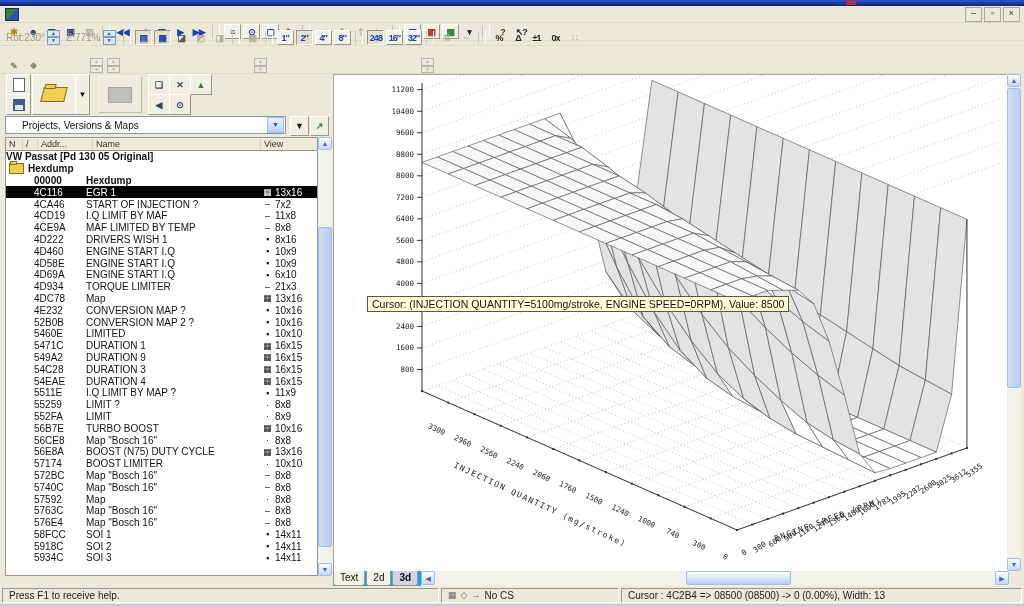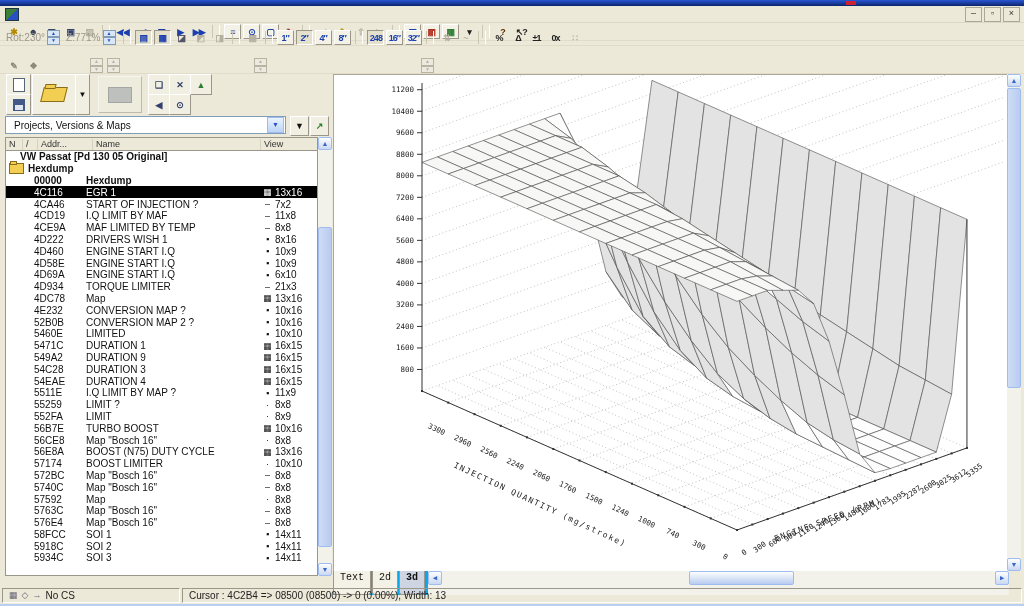--- a/index.html
+++ b/index.html
@@ -47,21 +47,21 @@
   .pageic{width:10px;height:12px;background:#fff;border:1px solid #567;}
   .diskic{width:12px;height:12px;background:#445a86;position:relative;}
   .diskic:after{content:"";position:absolute;left:2px;bottom:1px;width:8px;height:5px;background:#dfe6f2;}
   .folderic{width:22px;height:13px;background:#f2cf53;border:1px solid #8a6d1a;transform:skewX(-14deg);position:relative;}
   .folderic:before{content:"";position:absolute;left:0;top:-4px;width:9px;height:3px;background:#f2cf53;border:1px solid #8a6d1a;}
   .writeic{width:22px;height:14px;background:#9aa0a8;border:1px solid #6a707a;}
   .mini{font-size:9px;font-weight:bold;}
   .combo-row{position:absolute;left:0;top:40px;width:329px;height:23px;}
   .combo{position:absolute;left:3px;top:2px;width:281px;height:18px;background:#fff;border:1px solid #7f9db9;
        display:flex;align-items:center;box-sizing:border-box;}
-  .combo .val{flex:1;padding-left:8px;font-size:10px;}
+  .combo .val{flex:1;padding-left:16px;font-size:10px;}
   .combo .arr{width:15px;height:14px;margin-right:1px;background:linear-gradient(#eaf3ff,#bcd4f5);
        border:1px solid #9ebcf0;color:#2a50c8;font-size:7px;text-align:center;line-height:13px;}
   .cbtn{position:absolute;top:2px;width:17px;height:18px;border:1px solid;border-color:#fff #9a968a #9a968a #fff;
        background:#f1efe2;display:flex;align-items:center;justify-content:center;font-size:9px;font-weight:bold;}
   
   .list-header{position:absolute;left:3px;top:63px;width:313px;height:13px;display:flex;align-items:center;
        font-size:9px;color:#333;background:#ece9d8;border:1px solid #9a968a;border-bottom:none;box-sizing:border-box;}
   .list-header span{border-right:1px solid #d5d1c0;padding:0 3px;height:11px;line-height:11px;}
   .lh-n{width:10px}.lh-s{width:8px}.lh-addr{width:48px}.lh-name{flex:1}.lh-size{width:50px}
   .map-list{position:absolute;left:3px;top:76px;width:313px;height:426px;background:#fff;
@@ -86,21 +86,21 @@
   
   .graph-panel{position:absolute;left:333px;top:74px;width:674px;height:497px;background:#fff;
        border:1px solid #aca899;box-sizing:content-box;}
   .tooltip{position:absolute;left:33px;top:221px;height:14px;background:#ffffd8;border:1px solid #5a5a3a;
        font-size:10.5px;line-height:14px;padding:0 4px;white-space:nowrap;color:#111;}
   text.ax{font:7.5px "DejaVu Sans Mono",monospace;fill:#222;}
   text.axt{font:8px "DejaVu Sans Mono",monospace;fill:#222;letter-spacing:1.5px;}
   .dash{stroke:#a9a9a9;stroke-dasharray:1,2.6;stroke-width:.7;}
   .axis{stroke:#333;stroke-width:1;}
   
-  .tabstrip{position:absolute;left:333px;top:571px;width:676px;height:24px;display:flex;align-items:stretch;background:#0ea5e9;font-family:Liberation Mono, monospace;}
+  .tabstrip{position:absolute;left:333px;top:571px;width:676px;height:15px;display:flex;align-items:stretch;background:#0ea5e9;}
   .tab{padding:0 6px;font-size:10px;line-height:14px;border:1px solid #9a968a;border-top:none;
        border-radius:0 0 3px 3px;background:#f4f2e6;margin-right:1px;}
   .tab.active{background:#cfd4e2;font-weight:bold;}
   .hscroll{flex:1;position:relative;background:#f2f1ea;margin-left:2px;}
   .harrow{position:absolute;top:0;width:14px;height:14px;background:linear-gradient(#fdfefe,#c9d8f2);
        border:1px solid #9ebcf0;border-radius:2px;color:#3a66c8;font-size:7px;text-align:center;line-height:13px;box-sizing:border-box;}
   .hthumb{position:absolute;top:0;height:14px;background:linear-gradient(#fdfefe,#b8ccf0);
        border:1px solid #9ebcf0;border-radius:2px;box-sizing:border-box;}
   
   .statusbar{position:absolute;left:0;top:587px;width:1024px;height:17px;display:flex;gap:2px;
@@ -357,21 +357,21 @@
   </div>
   <div class="list-header">
     <span class="lh-n">N</span>
     <span class="lh-s">/</span>
     <span class="lh-addr">Addr...</span>
     <span class="lh-name">Name</span>
     <span class="lh-size" style="border-right:none">View</span>
   </div>
   <div class="map-list" id="mapList">
       <div class="mrow bold">
-        <span style="margin-left: 14px;">VW Passat [Pd 130 05 Original]</span>
+        <span style="margin-left: 0;">VW Passat [Pd 130 05 Original]</span>
       </div>
       <div class="mrow bold">
         <span class="fold"></span>
         <span>Hexdump</span>
       </div>
       <div class="mrow bold">
         <span class="c-addr">00000</span>
         <span class="c-name">Hexdump</span>
         <span class="c-size">
           <span></span>
@@ -951,20 +951,21 @@
       <text transform="translate(549.6700000000001,430.27) rotate(-35)" class="ax" text-anchor="middle">1783</text>
       <text transform="translate(565,424.8) rotate(-35)" class="ax" text-anchor="middle">1995</text>
       <text transform="translate(580.33,419.33) rotate(-35)" class="ax" text-anchor="middle">2287</text>
       <text transform="translate(595.6600000000001,413.86) rotate(-35)" class="ax" text-anchor="middle">2600</text>
       <text transform="translate(610.99,408.39) rotate(-35)" class="ax" text-anchor="middle">3025</text>
       <text transform="translate(626.32,402.92) rotate(-35)" class="ax" text-anchor="middle">3612</text>
       <text transform="translate(641.6500000000001,397.45) rotate(-35)" class="ax" text-anchor="middle">5355</text>
       <text transform="translate(205,432) rotate(25)" class="axt" text-anchor="middle">INJECTION QUANTITY (mg/stroke)</text>
       <text transform="translate(495,447) rotate(-20)" class="axt" text-anchor="middle">ENGINE SPEED (RPM)</text>
     </svg>
+  <div class="tooltip">Cursor:  (INJECTION QUANTITY=5100mg/stroke, ENGINE SPEED=0RPM), Value: 8500</div>
 </div>
 
 <div class="vscroll vs-graph">
   <div class="sarrow" style="top:0">▲</div>
   <div class="sthumb" style="top:14px;height:300px"></div>
   <div class="sarrow" style="bottom:0">▼</div>
 </div>
 
 <div class="tabstrip">
   <span id="tabs" style="display:flex">
@@ -973,20 +974,23 @@
       <span class="tab active">3d</span>
     </span>
   <div class="hscroll">
     <div class="harrow" style="left:0">◀</div>
     <div class="hthumb" style="left:45%;width:18%"></div>
     <div class="harrow" style="right:0">▶</div>
   </div>
 </div>
 
 <div class="statusbar">
+  <div class="seg s1">
+      <span>Press F1 to receive help.</span>
+    </div>
   <div class="seg s2">
     <span class="ic">▦</span>
     <span class="ic">◇</span>
     <span class="ic">→</span>
     <span>No CS</span>
   </div>
   <div class="seg s4">
       <span>Cursor : 4C2B4 =&gt; 08500 (08500) -&gt; 0 (0.00%), Width: 13</span>
     </div>
 </div>

